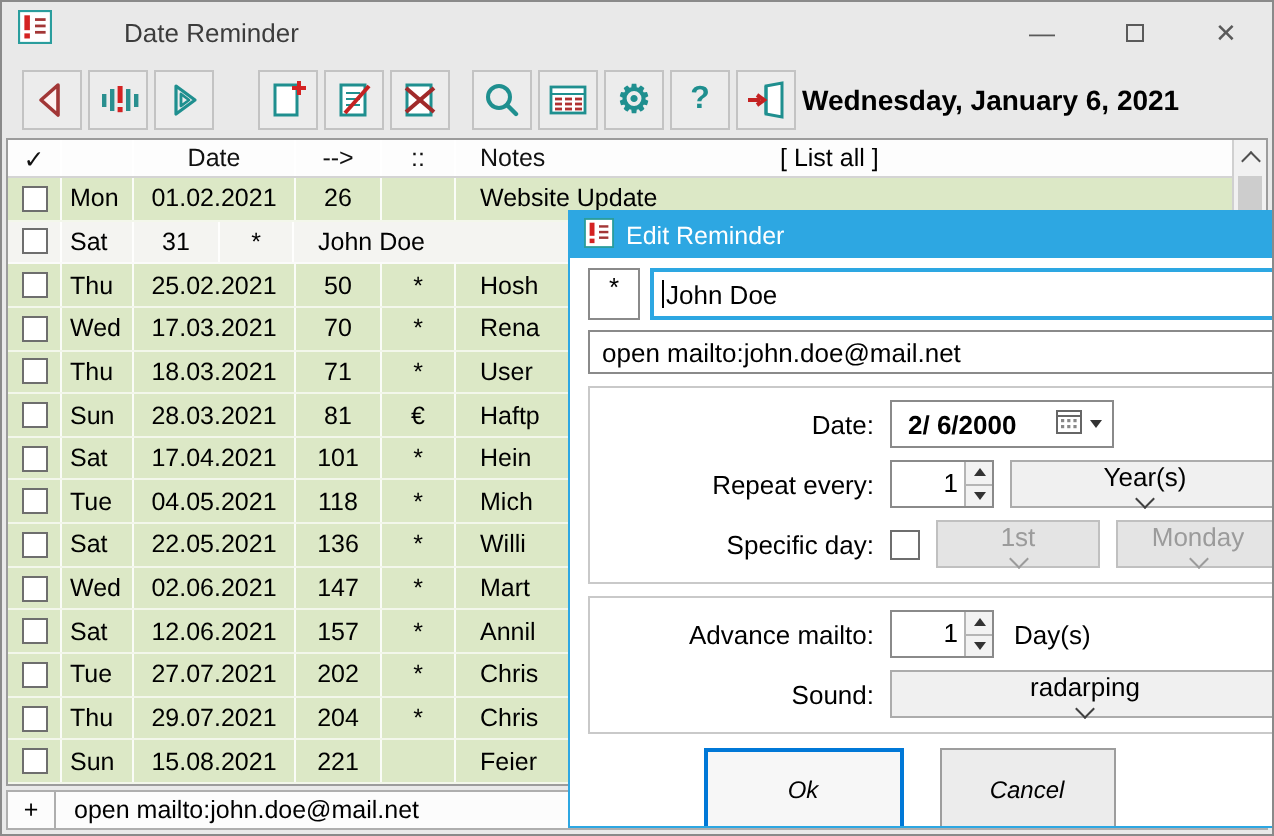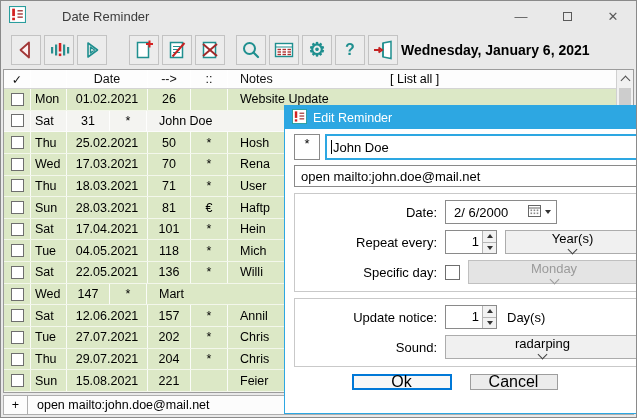--- a/index.html
+++ b/index.html
@@ -75,21 +75,21 @@
   .name-input { flex:1; margin-left:5px; border:2px solid #2da7e2; display:flex; align-items:center;
                 padding-left:4px; }
   .caret { width:1px; height:14px; background:#000; margin-right:1px; }
   .text-input { margin-top:5px; height:22px; border:1px solid #8a8a8a; display:flex; align-items:center;
                 padding-left:6px; }
   .grp { margin-top:6px; border:1px solid #c9c9c9; padding:6px 10px 7px 10px; }
   .frow { display:flex; align-items:center; }
   .frow + .frow { margin-top:6px; }
   .flabel { width:140px; text-align:right; padding-right:8px; flex:none; }
   .datepicker { width:112px; height:24px; border:1px solid #8a8a8a; display:flex; align-items:center;
-                padding:0 5px 0 8px; }
+                padding:0 5px 0 8px;font-weight:bold; }
   .datepicker .dp-val { flex:1; }
   .spin { width:52px; height:24px; border:1px solid #8a8a8a; display:flex; background:#fff; }
   .spin-val { flex:1; text-align:right; padding:3px 3px 0 0; }
   .spin-btns { width:14px; border-left:1px solid #b5b5b5; display:flex; flex-direction:column; }
   .spin-btn { flex:1; display:flex; align-items:center; justify-content:center; background:#f2f2f2; }
   .spin-btn + .spin-btn { border-top:1px solid #b5b5b5; }
   .tri-up { width:0; height:0; border-left:3.5px solid transparent; border-right:3.5px solid transparent;
             border-bottom:4.5px solid #333; }
   .tri-down { width:0; height:0; border-left:3.5px solid transparent; border-right:3.5px solid transparent;
               border-top:4.5px solid #333; }
@@ -98,21 +98,21 @@
   .combo .combo-val { flex:1; white-space:nowrap; overflow:hidden; }
   .chev { width:7px; height:7px; border-right:1.5px solid #404040; border-bottom:1.5px solid #404040;
           transform:rotate(45deg); margin-top:-4px; flex:none; }
   .combo.disabled { background:#e4e4e4; border-color:#c0c0c0; color:#9b9b9b; }
   .combo.disabled .chev { border-color:#9b9b9b; }
   .grow { flex:1; } .ml8 { margin-left:8px; }
   .dlg-checkbox { width:15px; height:15px; background:#fff; border:1px solid #6e6e6e; flex:none; }
   .w82 { width:82px; flex:none; }
   .unit-label { margin-left:10px; }
   .btn-row { display:flex; justify-content:center; gap:18px; margin-top:7px; transform:translateX(-18px); }
-  .btn { height:16px; display:flex; align-items:center; justify-content:center; font-size:16px; }
+  .btn { height:42px; display:flex; align-items:center; justify-content:center; font-size:12px;font-style:italic; }
   .btn-ok { width:100px; background:#f7f7f7; border:2px solid #0078d7; }
   .btn-cancel { width:88px; background:#ececec; border:1px solid #9d9d9d; }
 </style>
 </head>
 <body>
 
 <div class="window">
 
   <div class="titlebar">
     <span>
@@ -322,20 +322,21 @@
     <div class="td c-date">22.05.2021</div>
     <div class="td c-days">136</div>
     <div class="td c-type">*</div>
     <div class="td c-notes">Willi</div>
   </div>
         <div class="tr">
     <div class="td c-check">
             <span class="cb"></span>
           </div>
     <div class="td c-day">Wed</div>
+    <div class="td c-date">02.06.2021</div>
     <div class="td c-days">147</div>
     <div class="td c-type">*</div>
     <div class="td c-notes">Mart</div>
   </div>
         <div class="tr">
     <div class="td c-check">
             <span class="cb"></span>
           </div>
     <div class="td c-day">Sat</div>
     <div class="td c-date">12.06.2021</div>
@@ -451,30 +452,34 @@
             </span>
           </div>
           <div class="combo grow ml8">
             <span class="combo-val">Year(s)</span>
             <span class="chev"></span>
           </div>
         </div>
         <div class="frow">
           <div class="flabel">Specific day:</div>
           <span class="dlg-checkbox"></span>
+          <div class="combo w82 ml8 disabled">
+            <span class="combo-val">1st</span>
+            <span class="chev"></span>
+          </div>
           <div class="combo grow ml8 disabled">
             <span class="combo-val">Monday</span>
             <span class="chev"></span>
           </div>
         </div>
       </div>
 
       <div class="grp">
         <div class="frow">
-          <div class="flabel">Update notice:</div>
+          <div class="flabel">Advance mailto:</div>
           <div class="spin">
             <span class="spin-val">1</span>
             <span class="spin-btns">
               <span class="spin-btn">
                   <span class="tri-up"></span>
                 </span>
               <span class="spin-btn">
                   <span class="tri-down"></span>
                 </span>
             </span>

